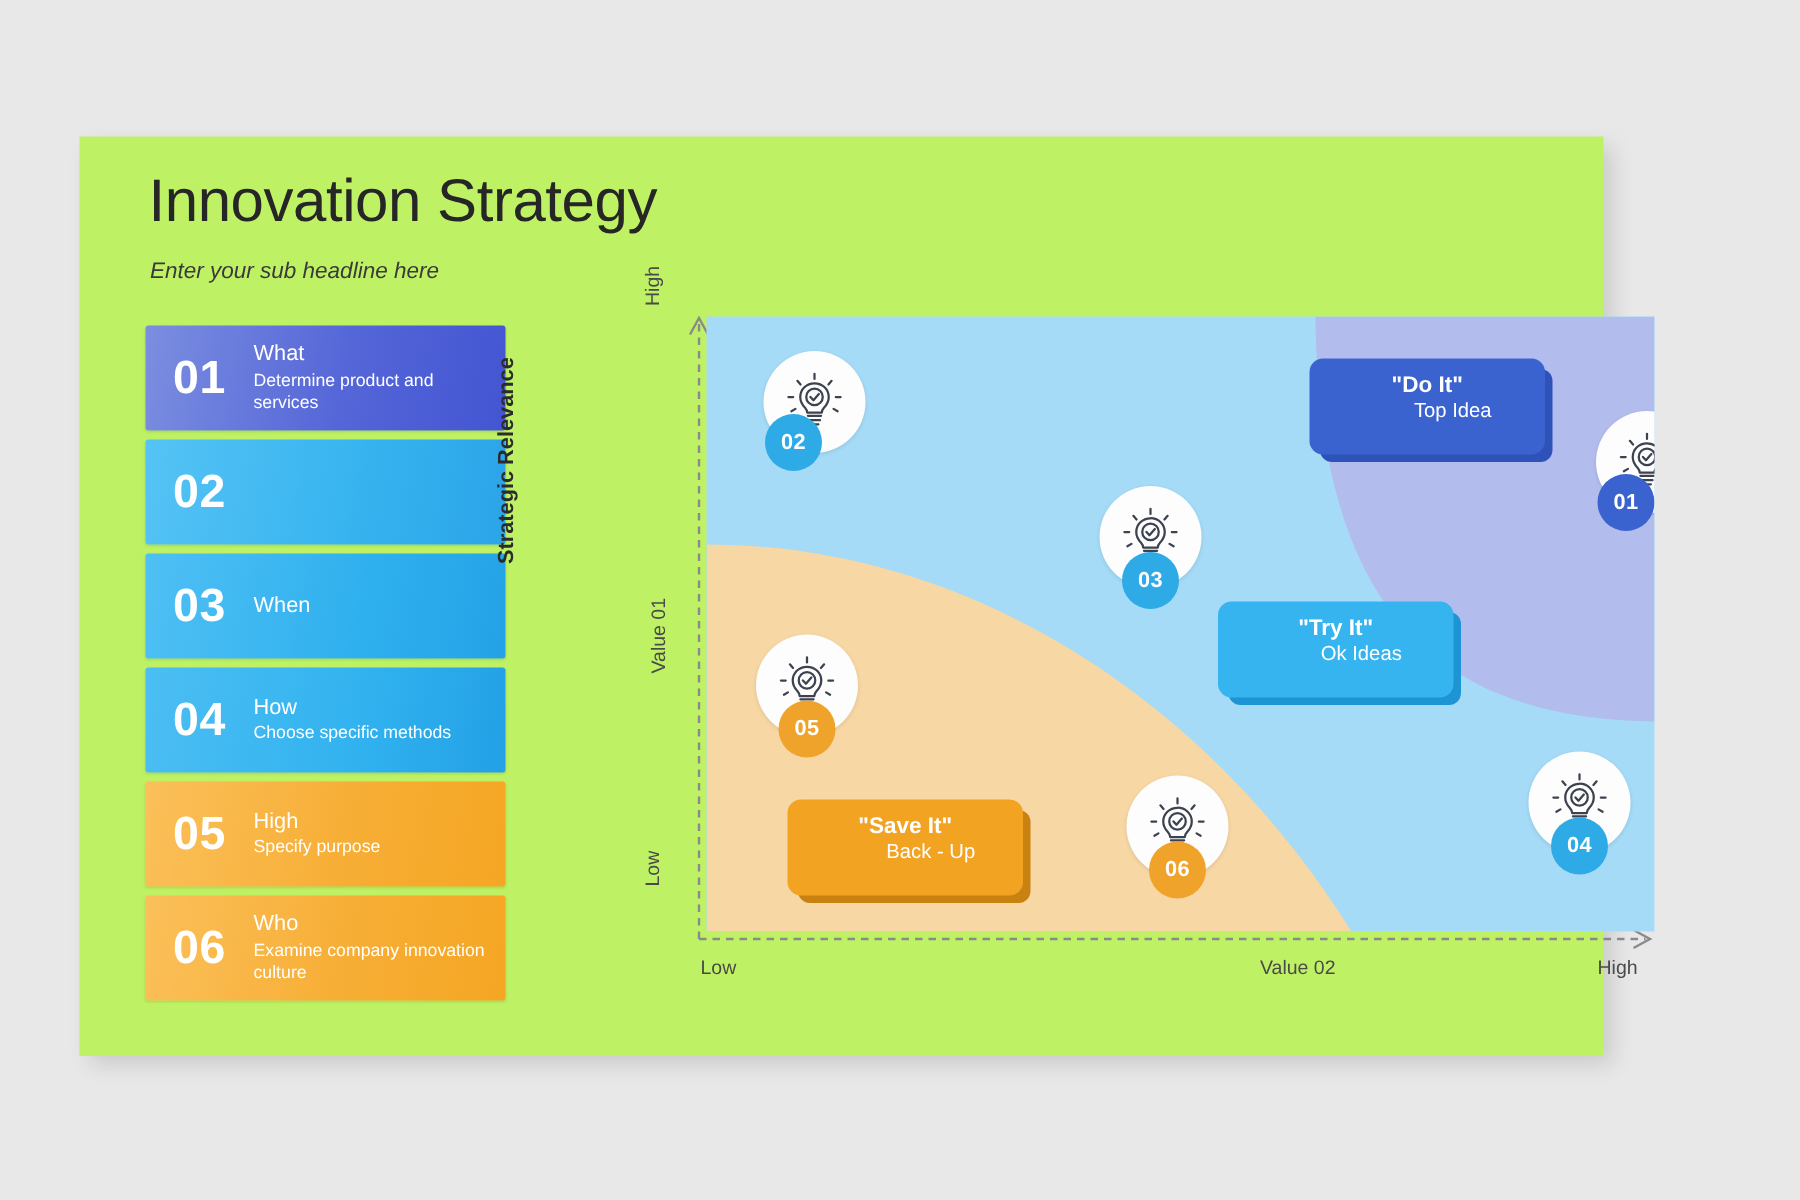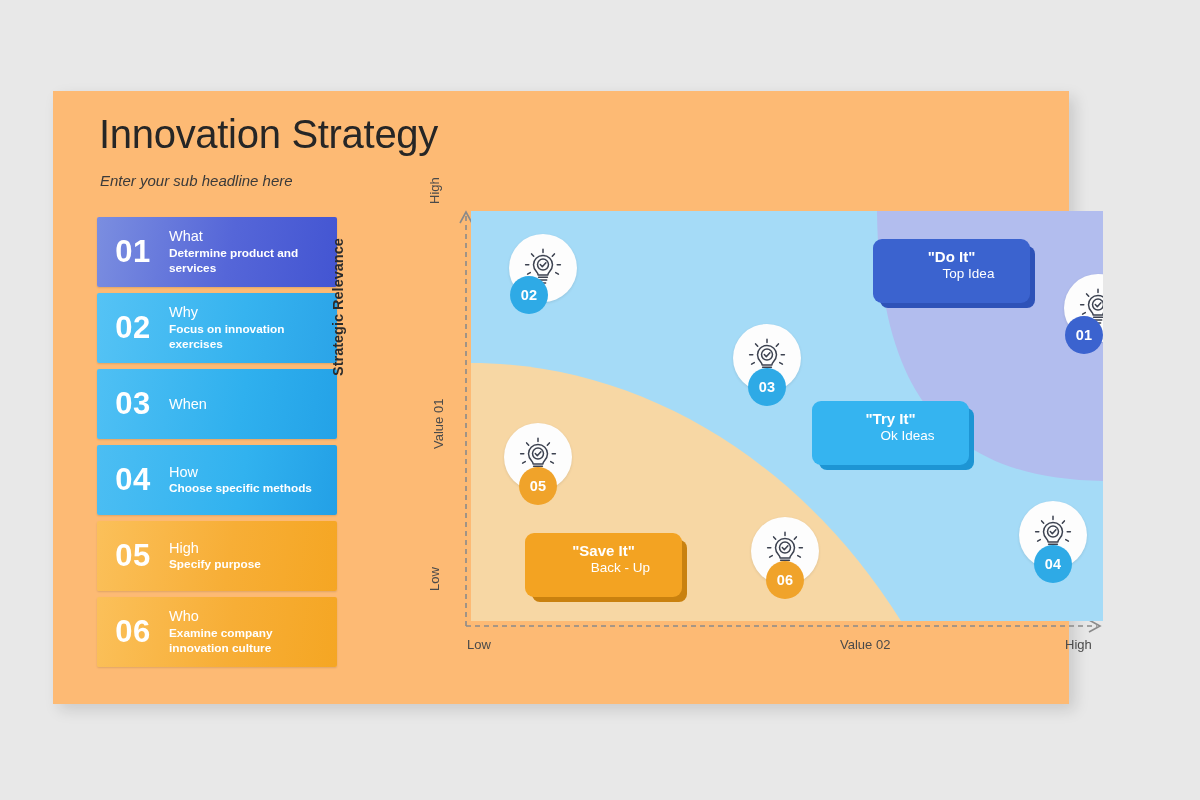--- a/index.html
+++ b/index.html
@@ -14,21 +14,21 @@
     overflow: hidden;
   }
 
   
   #slide {
     position: absolute;
     left: 53px;
     top: 91px;
     width: 1016px;
     height: 613px;
-    background: #fdba74;
+    background: #bef264;
     box-shadow: 6px 6px 14px rgba(0,0,0,0.13);
   }
 
   
   #page-title {
     position: absolute;
     left: 46px;
     top: 21px;
     font-size: 40px;
     font-weight: 400;
@@ -76,21 +76,21 @@
     padding-right: 8px;
   }
   .step-row .t-title {
     font-size: 14.5px;
     font-weight: 400;
     color: #ffffff;
     line-height: 1.15;
   }
   .step-row .t-desc {
     font-size: 11.8px;
-    font-weight: 700;
+    font-weight: 400;
     color: #ffffff;
     line-height: 1.28;
     margin-top: 1px;
   }
   .sv-01 { background: linear-gradient(100deg, #7b8ee0 0%, #5566d8 55%, #4355d2 100%); }
   .sv-02 { background: linear-gradient(100deg, #55c3f5 0%, #36b3ef 60%, #2ba4e8 100%); }
   .sv-03 { background: linear-gradient(100deg, #4fc0f4 0%, #2fb0ee 60%, #24a2e7 100%); }
   .sv-04 { background: linear-gradient(100deg, #4cbef3 0%, #31b2ef 60%, #23a0e6 100%); }
   .sv-05 { background: linear-gradient(100deg, #fbc05a 0%, #f7ae36 55%, #f5a623 100%); }
   .sv-06 { background: linear-gradient(100deg, #fbc05a 0%, #f7ae36 55%, #f5a623 100%); }
@@ -250,24 +250,20 @@
     <div class="step-row sv-01">
       <div class="num">01</div>
       <div class="texts">
         <div class="t-title">What</div>
         <div class="t-desc">Determine product and services</div>
       </div>
     </div>
 
     <div class="step-row sv-02">
       <div class="num">02</div>
-      <div class="texts">
-        <div class="t-title">Why</div>
-        <div class="t-desc">Focus on innovation exercises</div>
-      </div>
     </div>
 
     <div class="step-row sv-03">
       <div class="num">03</div>
       <div class="texts">
         <div class="t-title">When</div>
       </div>
     </div>
 
     <div class="step-row sv-04">

